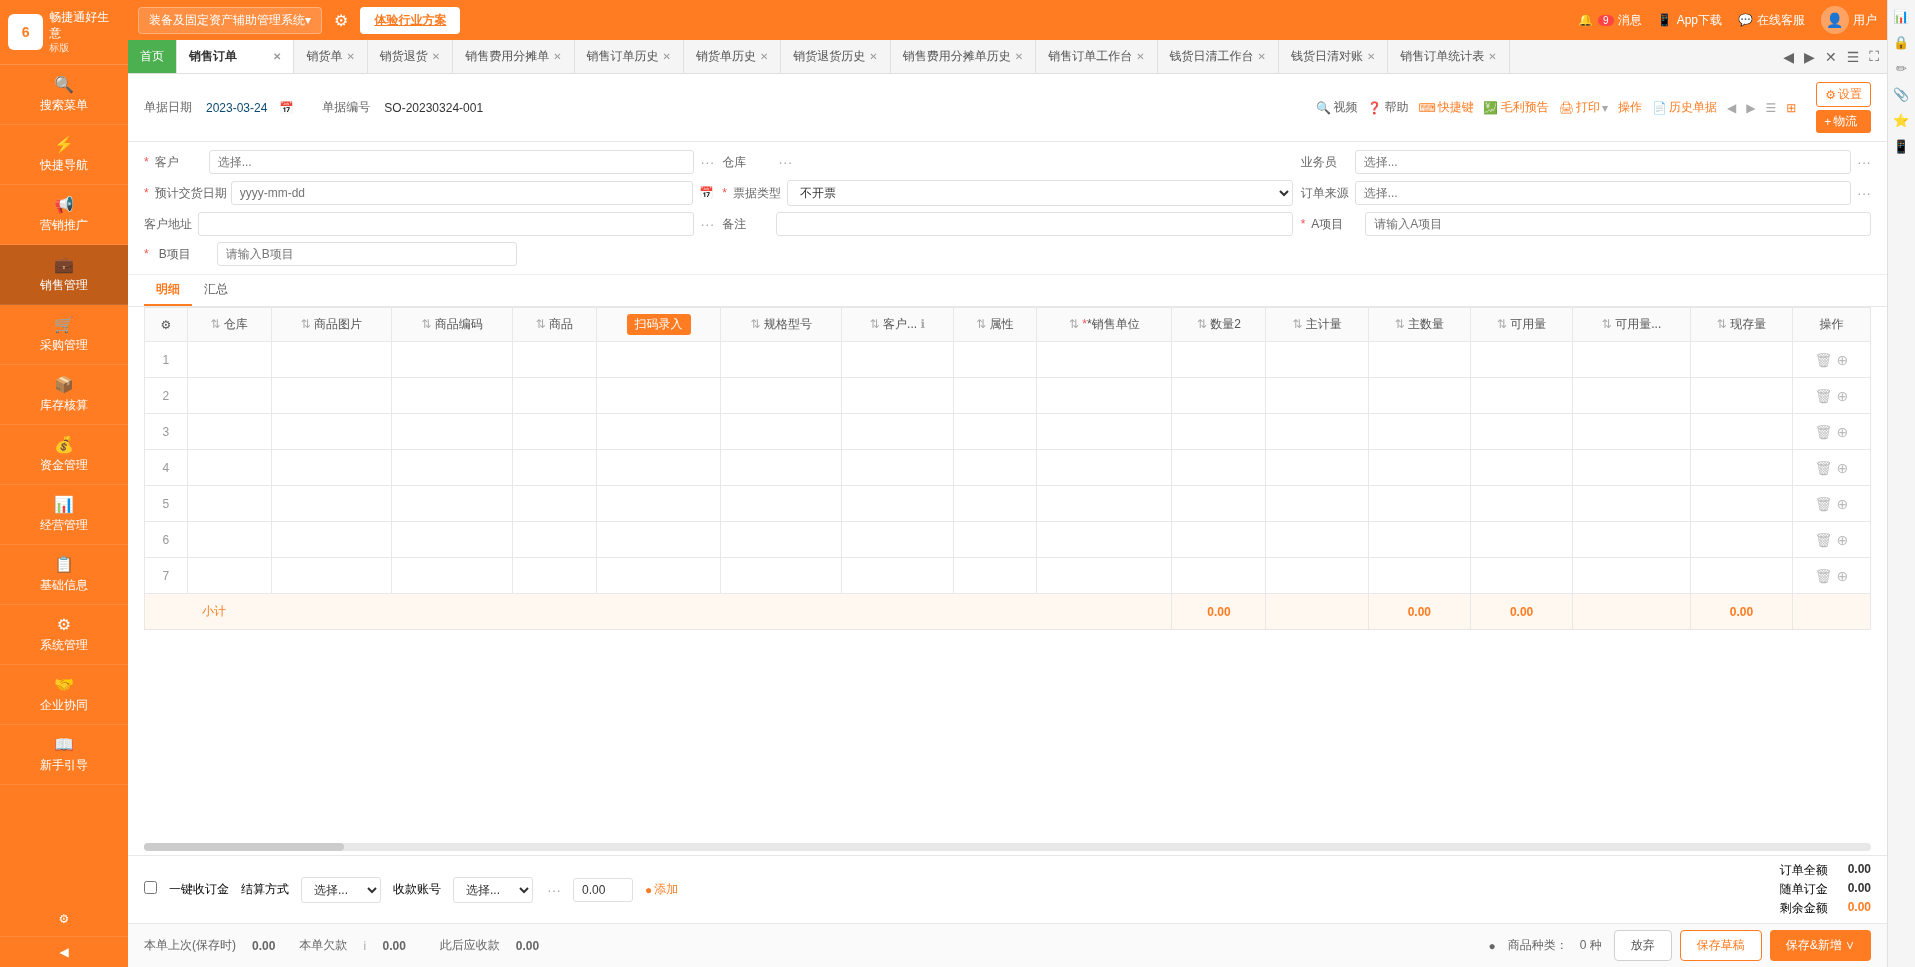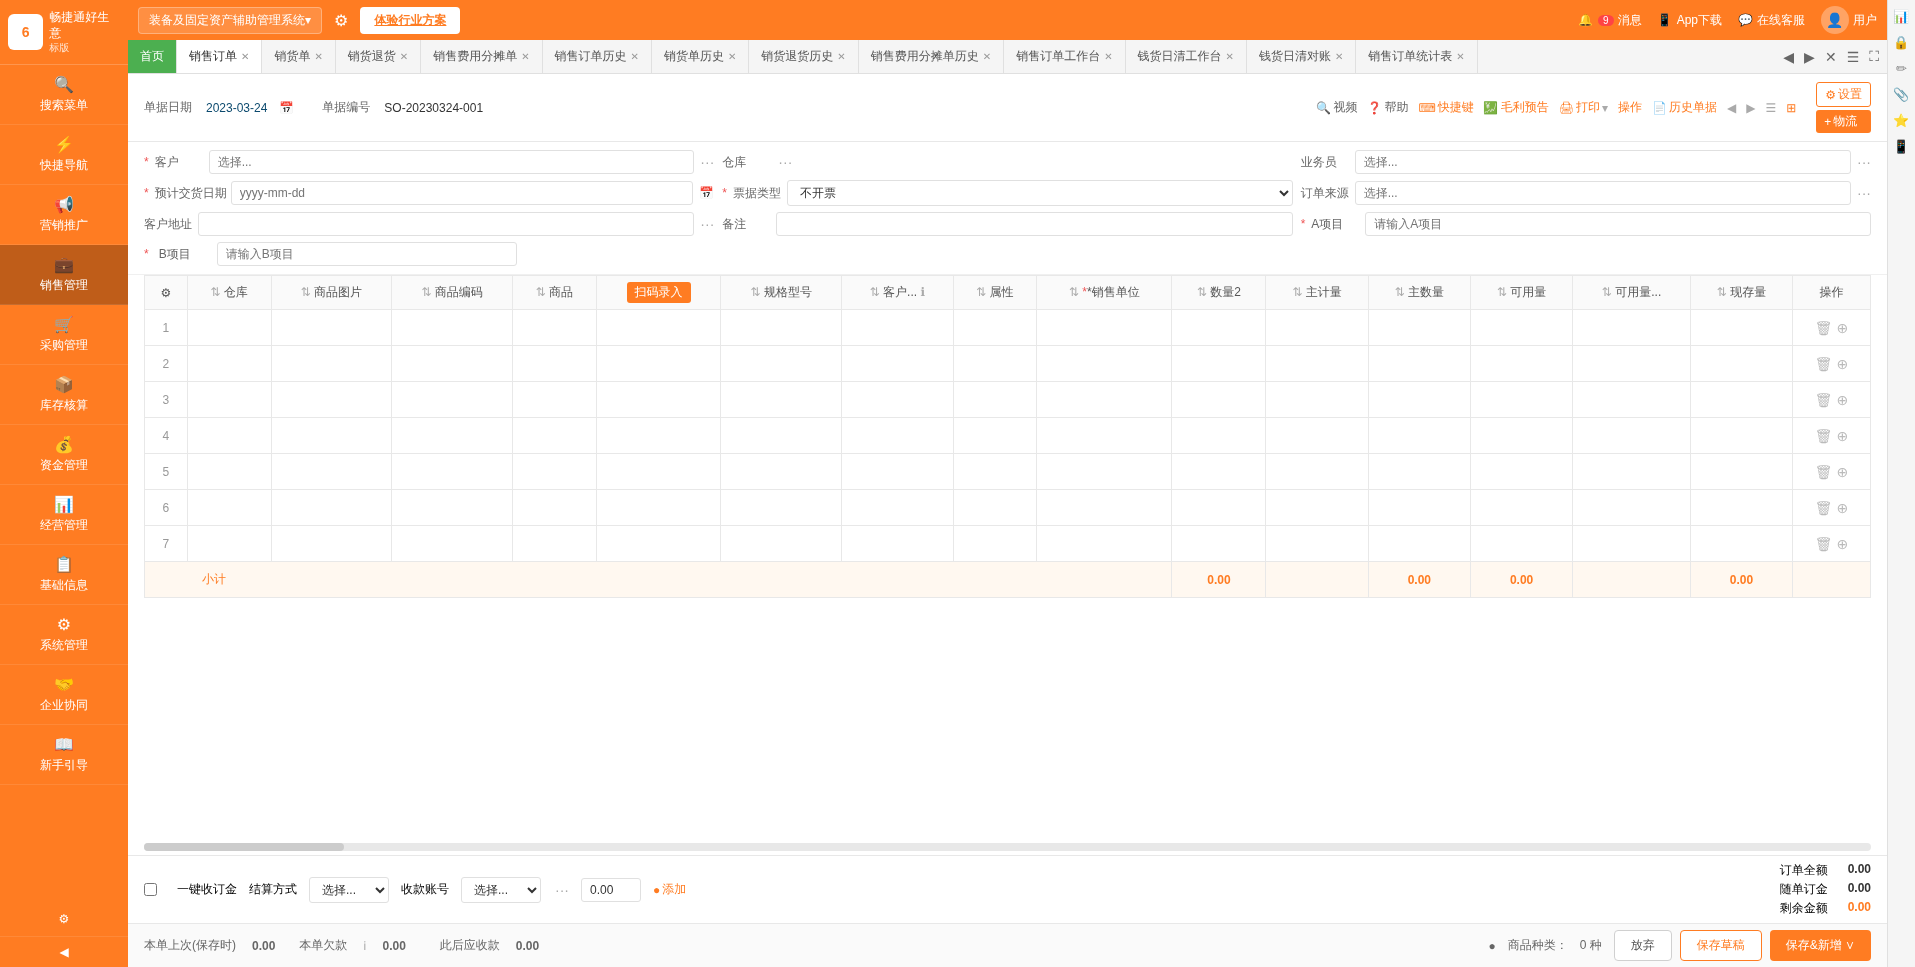--- a/index.html
+++ b/index.html
@@ -170,21 +170,22 @@
       font-size: 12px;
       cursor: pointer;
       white-space: nowrap;
       border-right: 1px solid #e0e0e0;
       color: #555;
       text-align: right;
     }
     .tab.active {
       background: white;
       color: #333;
-      font-weight: normal;
+      font-weight: bold;
+      gap: 32px;
     }
     .tab.home {
       background: #4caf50;
       color: white;
     }
     .tab-close {
       margin-left: 4px;
       color: #999;
       font-size: 10px;
     }
@@ -323,22 +324,22 @@
     .bottom-bar {
       border-top: 1px solid #e8e8e8;
       padding: 6px 16px;
       display: flex;
       align-items: center;
       gap: 12px;
       background: white;
     }
     .checkbox-label {
       display: flex;
-      align-items: center;
-      gap: 20px;
+      align-items: flex-start;
+      gap: 12px;
       cursor: pointer;
     }
     .add-btn {
       color: #ff7c22;
       cursor: pointer;
       display: flex;
       align-items: center;
       gap: 2px;
     }
 
@@ -770,20 +771,28 @@
         </div>
       </div>
 
       <div style="display:flex;align-items:center;gap:8px;margin-top:6px;">
         <span style="color:#e55;margin-right:2px;">*</span>
         <span class="field-label">B项目</span>
         <input type="text" class="date-input" style="width: 300px;" placeholder="请输入B项目">
       </div>
     </div>
 
+    <div class="detail-tabs">
+      <div class="detail-tab active">
+        <span>明细</span>
+      </div>
+      <div class="detail-tab">
+        <span>汇总</span>
+      </div>
+    </div>
 
     <div class="table-container">
       <table class="data-table">
         <thead>
           <tr>
             <th>
               <span>⚙</span>
             </th>
             <th>
               <span class="col-icon">⇅</span>

